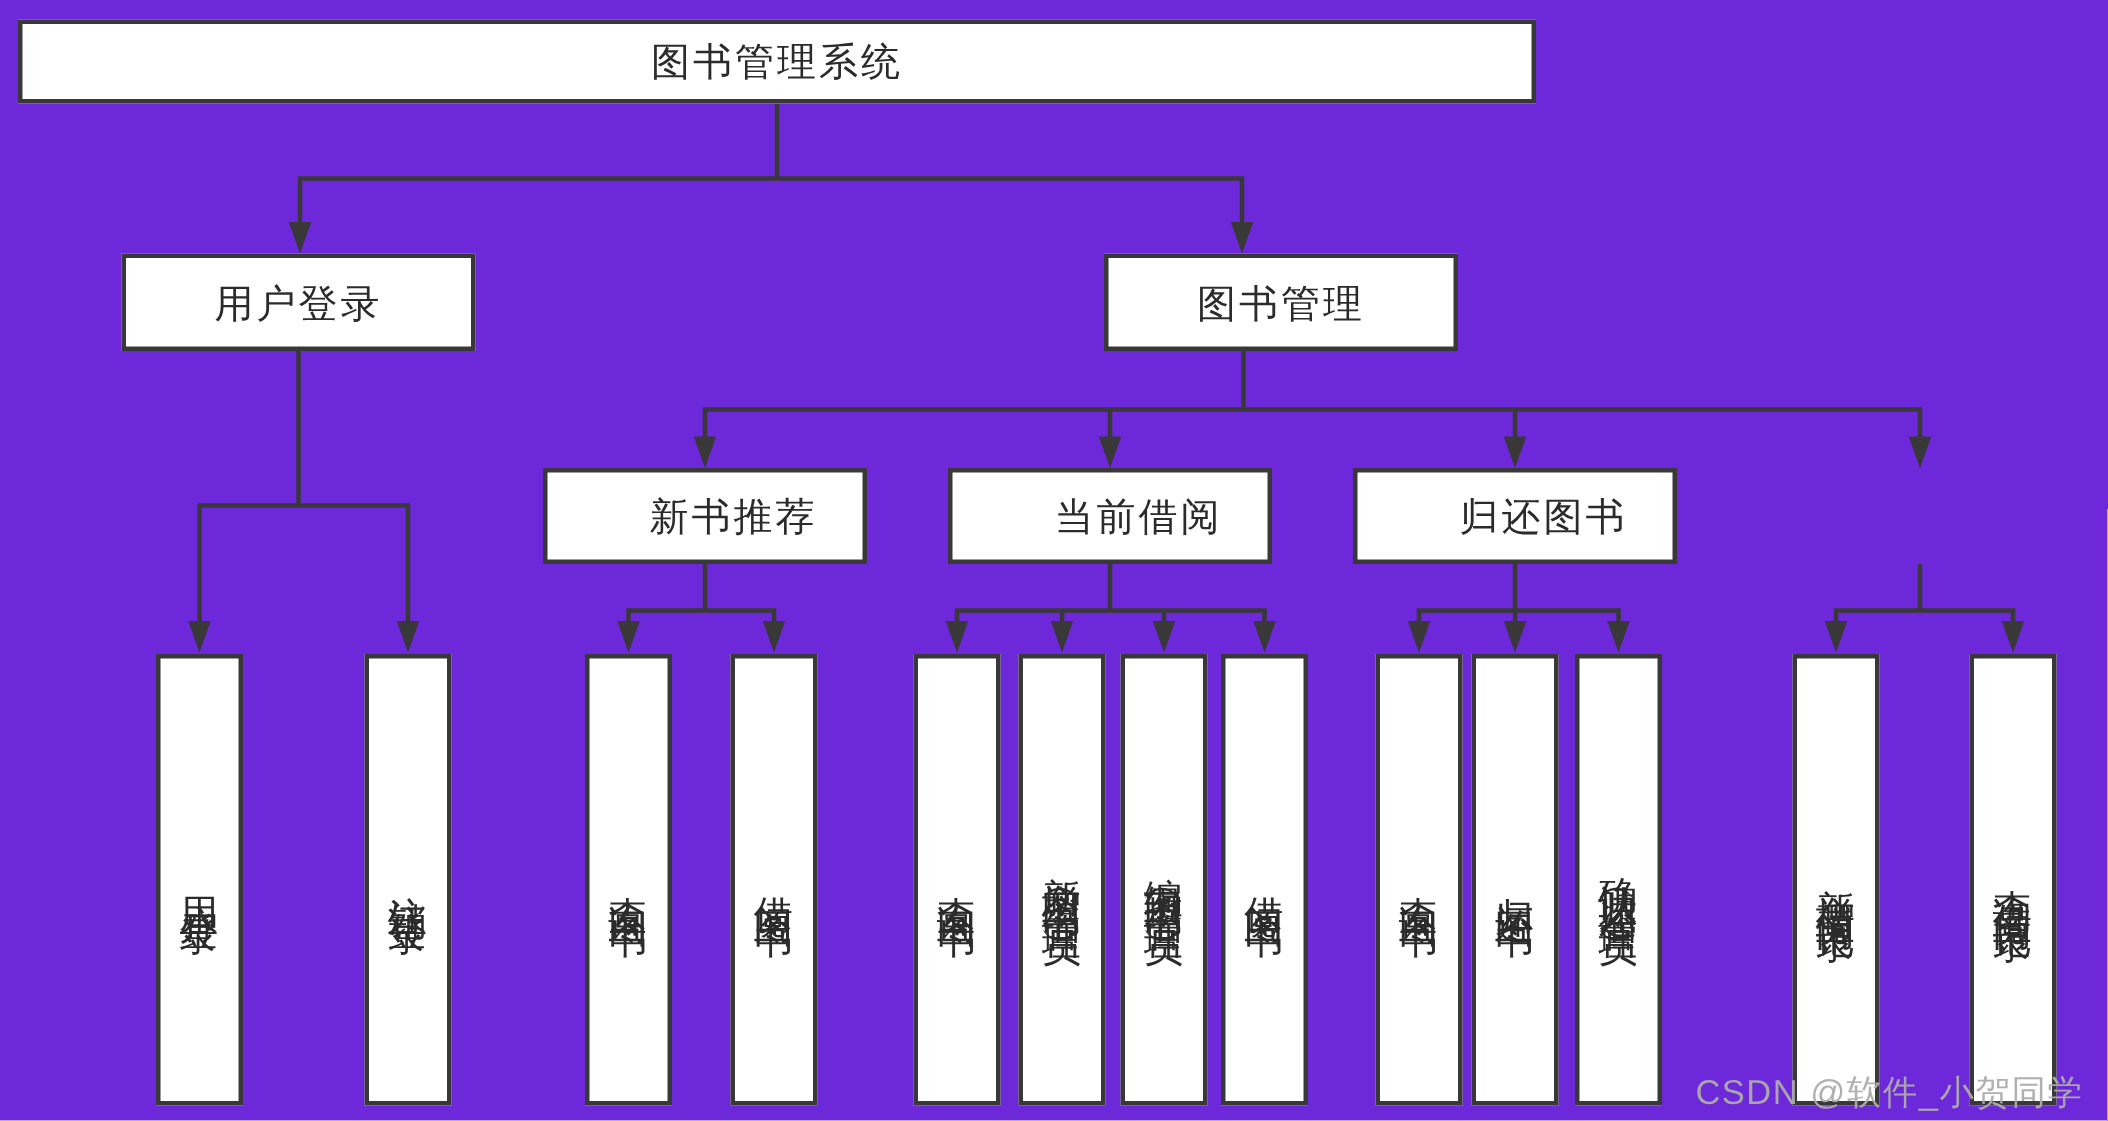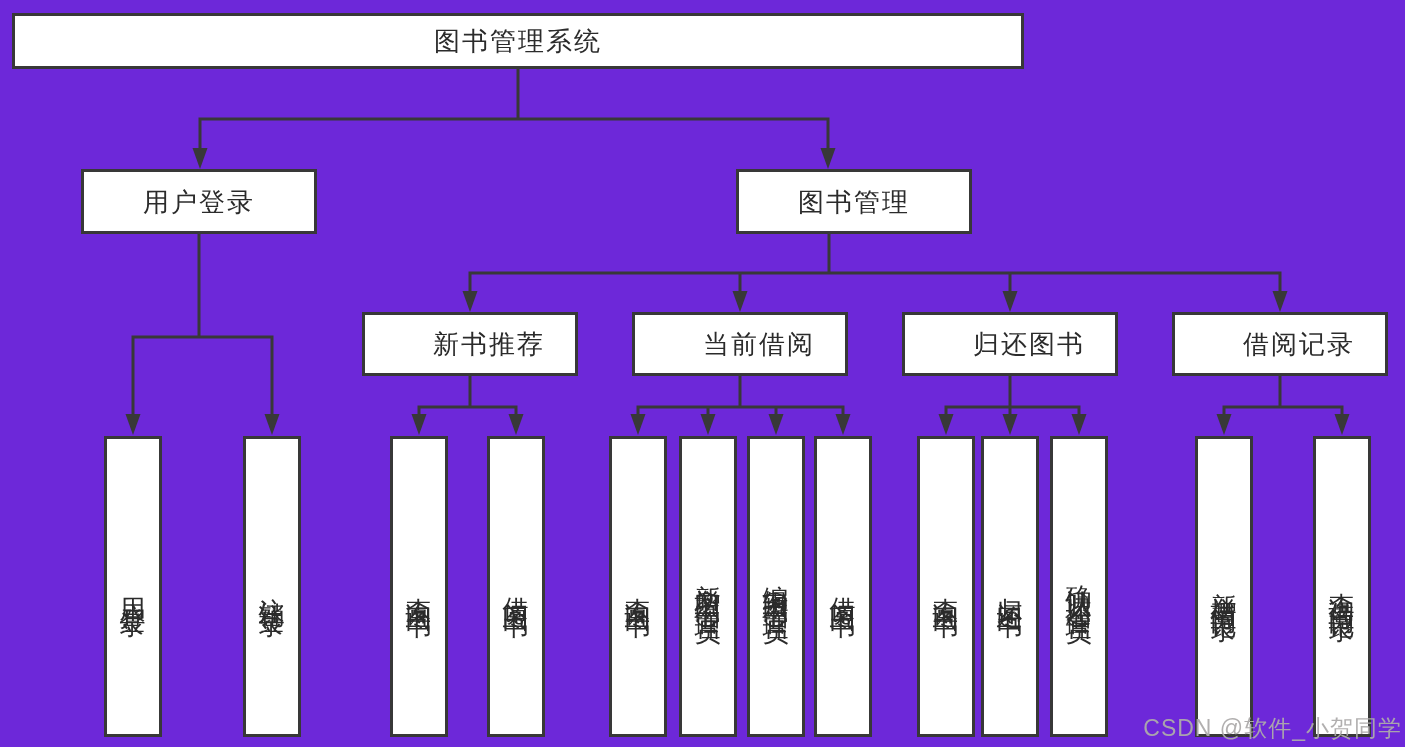--- a/index.html
+++ b/index.html
@@ -36,21 +36,21 @@
   .leaf { top: 436px; width: 58px; height: 301px; }
   .leaf .vtext {
     writing-mode: vertical-lr;
     text-orientation: mixed;
     letter-spacing: 5px;
     font-size: 26px;
     white-space: nowrap;
   }
   .watermark {
     position: absolute;
-    right: 3px;
+    right: 16px;
     bottom: 3px;
     font-size: 23px;
     color: rgba(173, 171, 171, 0.95);
     letter-spacing: 1px;
     z-index: 5;
     white-space: nowrap;
   }
 </style>
 </head>
 <body>
@@ -121,23 +121,20 @@
 
   <div class="node mid" style="left:362px">
     <span>新书推荐</span>
   </div>
   <div class="node mid" style="left:632px">
     <span>当前借阅</span>
   </div>
   <div class="node mid" style="left:902px">
     <span>归还图书</span>
   </div>
-  <div class="node mid" style="left:1172px">
-    <span>借阅记录</span>
-  </div>
 
   <div class="node leaf" style="left:104px">
     <span class="vtext">用户登录</span>
   </div>
   <div class="node leaf" style="left:243px">
     <span class="vtext">注销登录</span>
   </div>
 
   <div class="node leaf" style="left:390px">
     <span class="vtext">查询图书</span>

